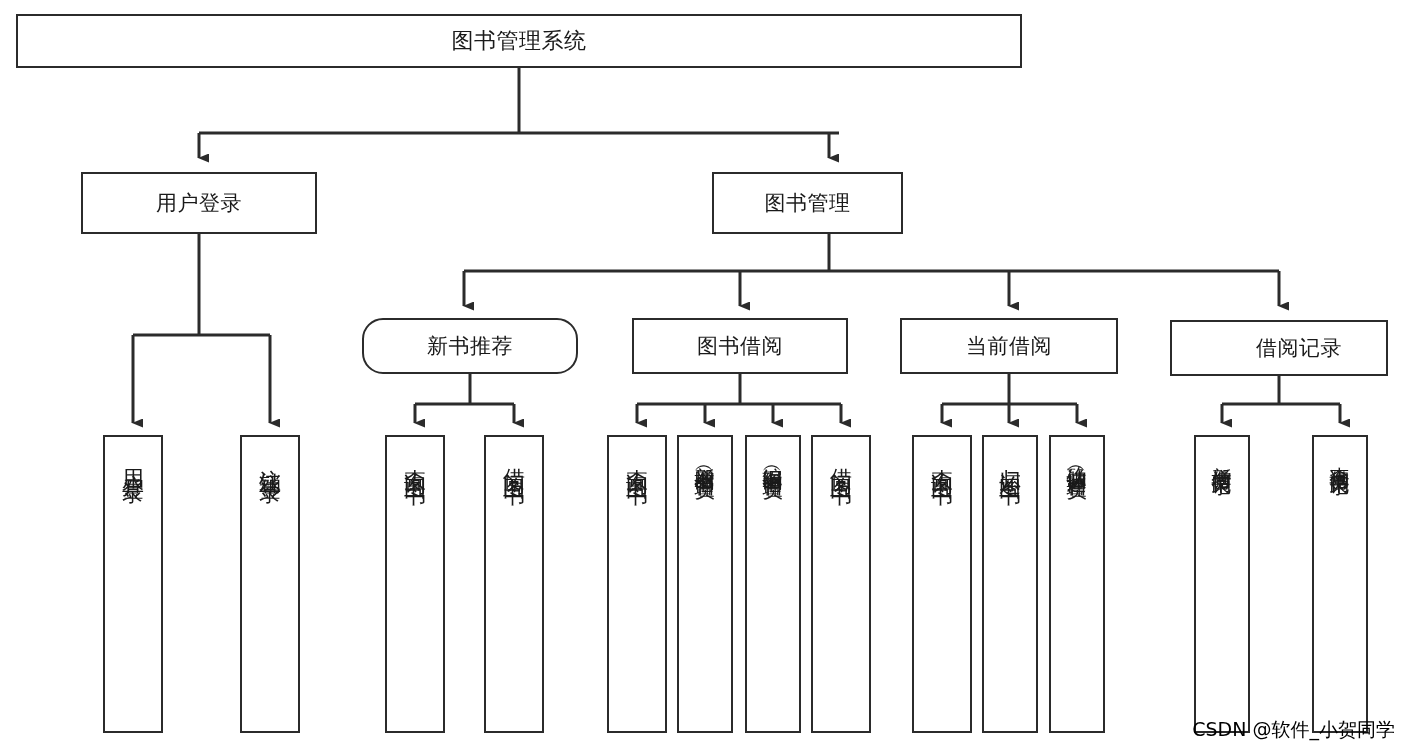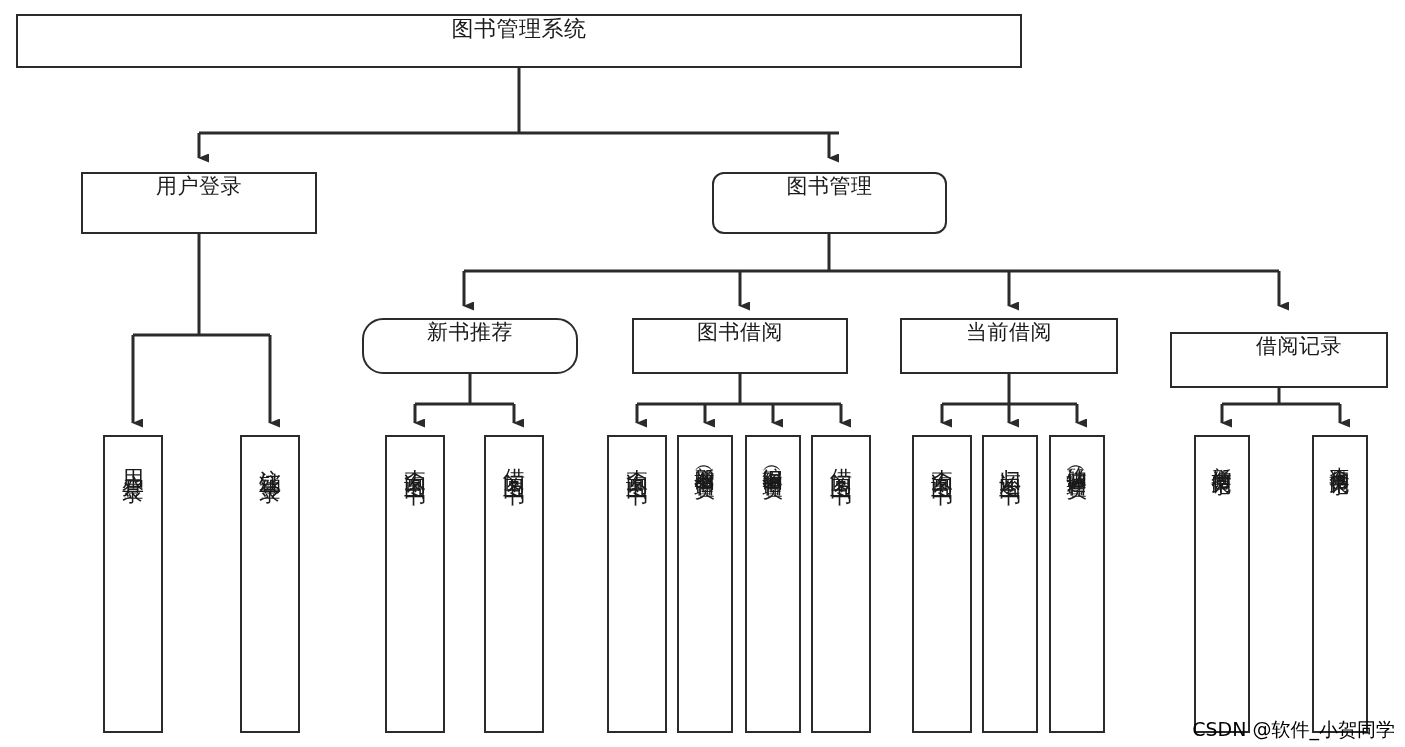--- a/index.html
+++ b/index.html
@@ -12,20 +12,21 @@
   }
   #canvas{position:relative;width:1405px;height:747px;}
   svg#edges{position:absolute;left:0;top:0;width:1405px;height:747px;}
 
   .node{
     position:absolute;
     box-sizing:border-box;
     background:#ffffff;
     border:2.5px solid #2b2b2b;
     display:flex;
+    align-items:center;
     justify-content:center;
     color:#1a1a1a;
   }
   .node .lbl{
     display:block;
     text-align:center;
     letter-spacing:0.5px;
     line-height:1.18;
     white-space:pre-line;
   }
@@ -112,34 +113,34 @@
     </g>
   </svg>
 
   <div class="node horiz root" style="left:16px;top:14px;width:1006px;height:54px;">
     <span class="lbl">图书管理系统</span>
   </div>
 
   <div class="node horiz" style="left:81px;top:172px;width:236px;height:62px;">
     <span class="lbl">用户登录</span>
   </div>
-  <div class="node horiz" style="left:712px;top:172px;width:235px;height:62px;border-radius:12px;">
+  <div class="node horiz" style="left:712px;top:172px;width:191px;height:62px;">
     <span class="lbl">图书管理</span>
   </div>
 
   <div class="node horiz" style="left:362px;top:318px;width:216px;height:56px;border-radius:21px;">
     <span class="lbl">新书推荐</span>
   </div>
   <div class="node horiz" style="left:900px;top:318px;width:218px;height:56px;">
     <span class="lbl">当前借阅</span>
   </div>
   <div class="node horiz" style="left:632px;top:318px;width:216px;height:56px;">
     <span class="lbl">图书借阅</span>
   </div>
-  <div class="node horiz" style="left:1170px;top:332px;width:218px;height:56px;padding-left:40px;">
+  <div class="node horiz" style="left:1170px;top:320px;width:218px;height:56px;padding-left:40px;">
     <span class="lbl">借阅记录</span>
   </div>
 
   <div class="node vert" style="left:103px;top:435px;width:60px;height:298px;">
     <span class="lbl">用户登录</span>
   </div>
   <div class="node vert" style="left:240px;top:435px;width:60px;height:298px;">
     <span class="lbl">注销登录</span>
   </div>
 

